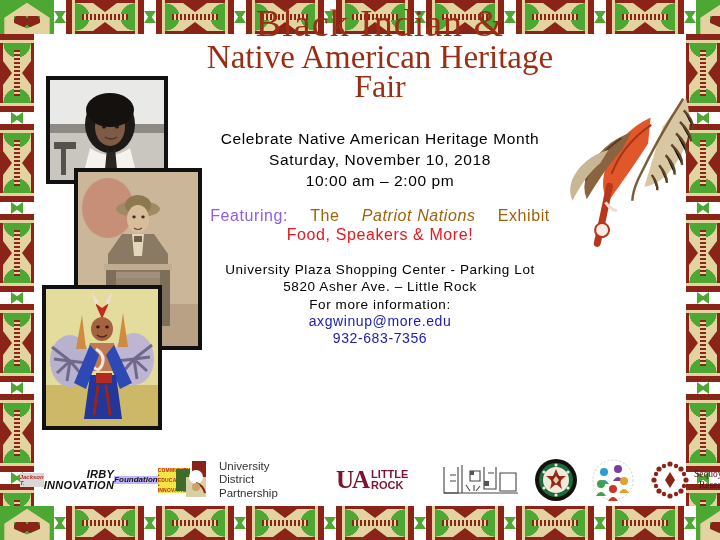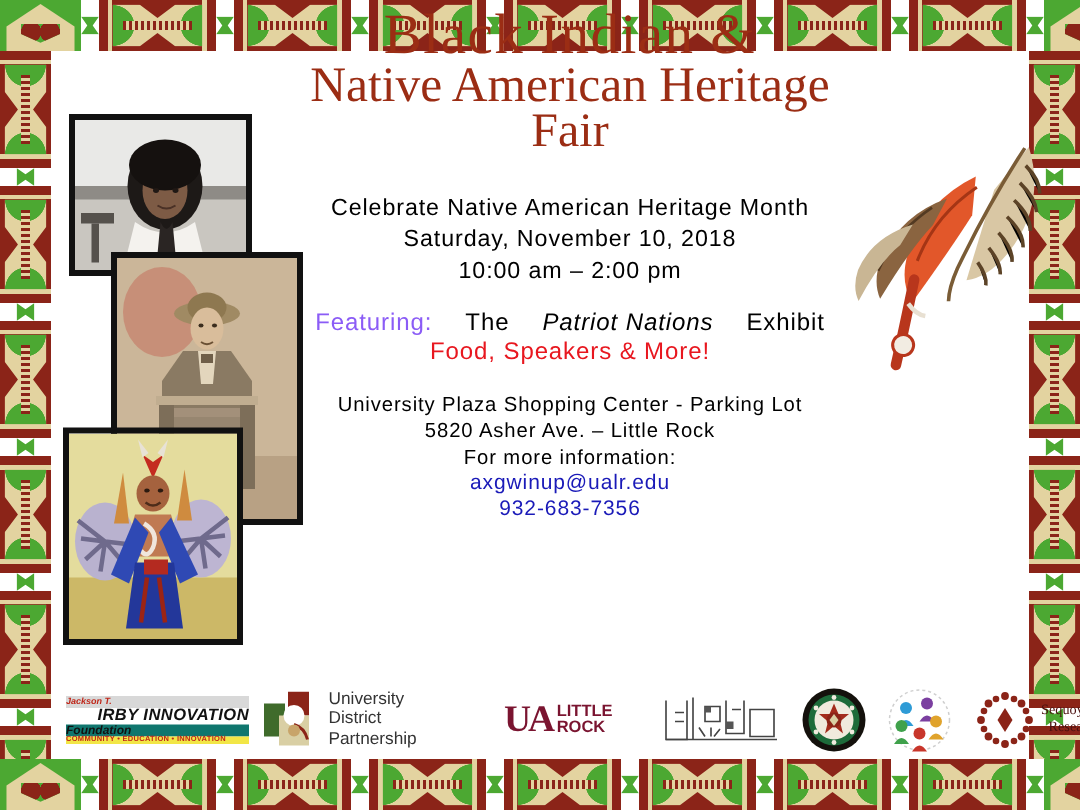--- a/index.html
+++ b/index.html
@@ -95,46 +95,46 @@
 
   
   #feather{position:absolute;left:556px;top:70px;width:150px;height:190px;pointer-events:none;}
 
   
   #body-text{position:absolute;left:160px;top:130px;width:440px;text-align:center;color:#000;}
   .line{font-family:"Liberation Sans",sans-serif;letter-spacing:.6px;}
   .l-big{font-size:15.5px;margin-bottom:3px;}
   .feat{font-size:16px;margin-top:17px;}
   .feat .blk{color:#8b5cf6;}
-  .feat .red{color:#000000;margin-left:17px;}
+  .feat .red{color:#a16207;margin-left:17px;}
   .feat .ital{font-style:italic;}
   .red-line{color:#E8171F;font-size:16px;margin-top:1px;}
   .free{font-size:14.5px;letter-spacing:2.2px;margin-top:16px;color:#111;}
   .addr{font-size:13.5px;margin-top:17px;line-height:1.28;}
   .blue{color:#1A1AB8;font-size:14px;line-height:1.25;}
 
   
   .photo{position:absolute;border:4px solid #111;box-sizing:border-box;overflow:hidden;}
   #photo-1{left:46px;top:76px;width:122px;height:108px;}
   #photo-2{left:74px;top:168px;width:128px;height:182px;}
   #photo-3{left:42px;top:285px;width:120px;height:145px;}
 
   
   #logos{position:absolute;left:44px;top:456px;width:630px;height:48px;
          display:flex;align-items:center;gap:10px;}
   .logo{flex:0 0 auto;display:flex;align-items:center;height:46px;}
   .lg-text{font-family:"Liberation Sans",sans-serif;}
 
-  #logo-irby{flex-direction:column;justify-content:center;width:122px;line-height:1;}
+  #logo-irby{flex-direction:row;justify-content:center;width:122px;line-height:1;}
   .irby-top{font-size:6px;color:#C0271A;font-style:italic;background:#D8D8D8;
             width:100%;padding:1px 0;font-weight:bold;}
   .irby-mid{font-size:11px;font-style:italic;font-weight:bold;color:#111;
             text-align:right;width:100%;letter-spacing:.3px;}
   .irby-sub{font-size:8px;font-style:italic;font-weight:bold;color:#111;
-            width:100%;background:#0f766e;}
+            width:100%;background:#c4b5fd;}
   .irby-bot{font-size:5px;color:#C0271A;background:#F2E646;width:100%;
             letter-spacing:.2px;font-weight:bold;}
 
   #logo-udp{width:128px;gap:5px;}
   .udp-mark{width:38px;height:38px;position:relative;flex:0 0 auto;}
   .udp-text{font-size:11.5px;color:#333;line-height:1.14;}
 
   #logo-ualr{width:94px;gap:3px;margin-left:22px;}
   .ualr-ua{font-family:"Liberation Serif",serif;font-size:25px;color:#7A1430;
            font-weight:bold;letter-spacing:-2px;}
@@ -331,21 +331,21 @@
       <span class="red">The</span>
       <span class="red ital">Patriot Nations</span>
       <span class="red">Exhibit</span>
     </div>
     <div class="line red-line">Food, Speakers &amp; More!</div>
 
 
     <div class="line addr">University Plaza Shopping Center - Parking Lot</div>
     <div class="line addr" style="margin-top:0">5820 Asher Ave. – Little Rock</div>
     <div class="line addr" style="margin-top:0">For more information:</div>
-    <div class="line blue">axgwinup@ualr.edu</div>
+    <div class="line blue">axgwinup@more.edu</div>
     <div class="line blue">932-683-7356</div>
   </div>
 
   <div id="logos">
 
     <div class="logo" id="logo-irby">
       <div class="irby-top lg-text">Jackson T.</div>
       <div class="irby-mid lg-text">IRBY INNOVATION</div>
       <div class="irby-sub lg-text">Foundation</div>
       <div class="irby-bot lg-text">COMMUNITY • EDUCATION • INNOVATION</div>

